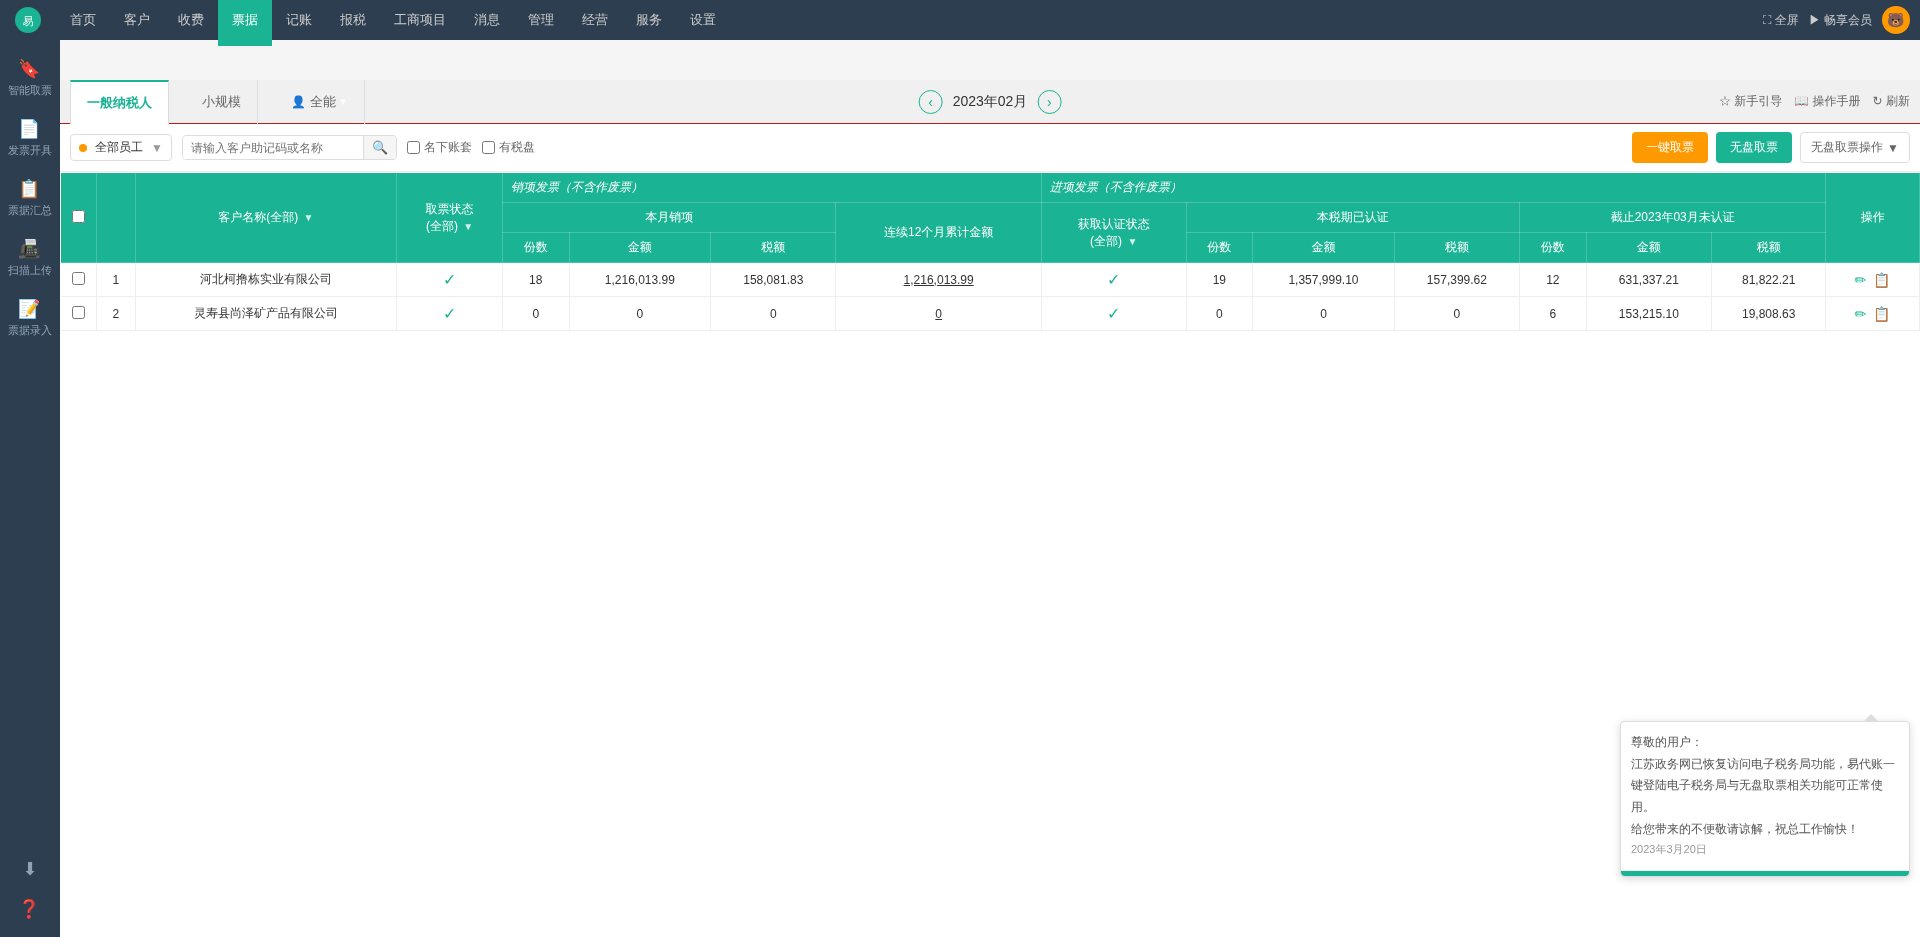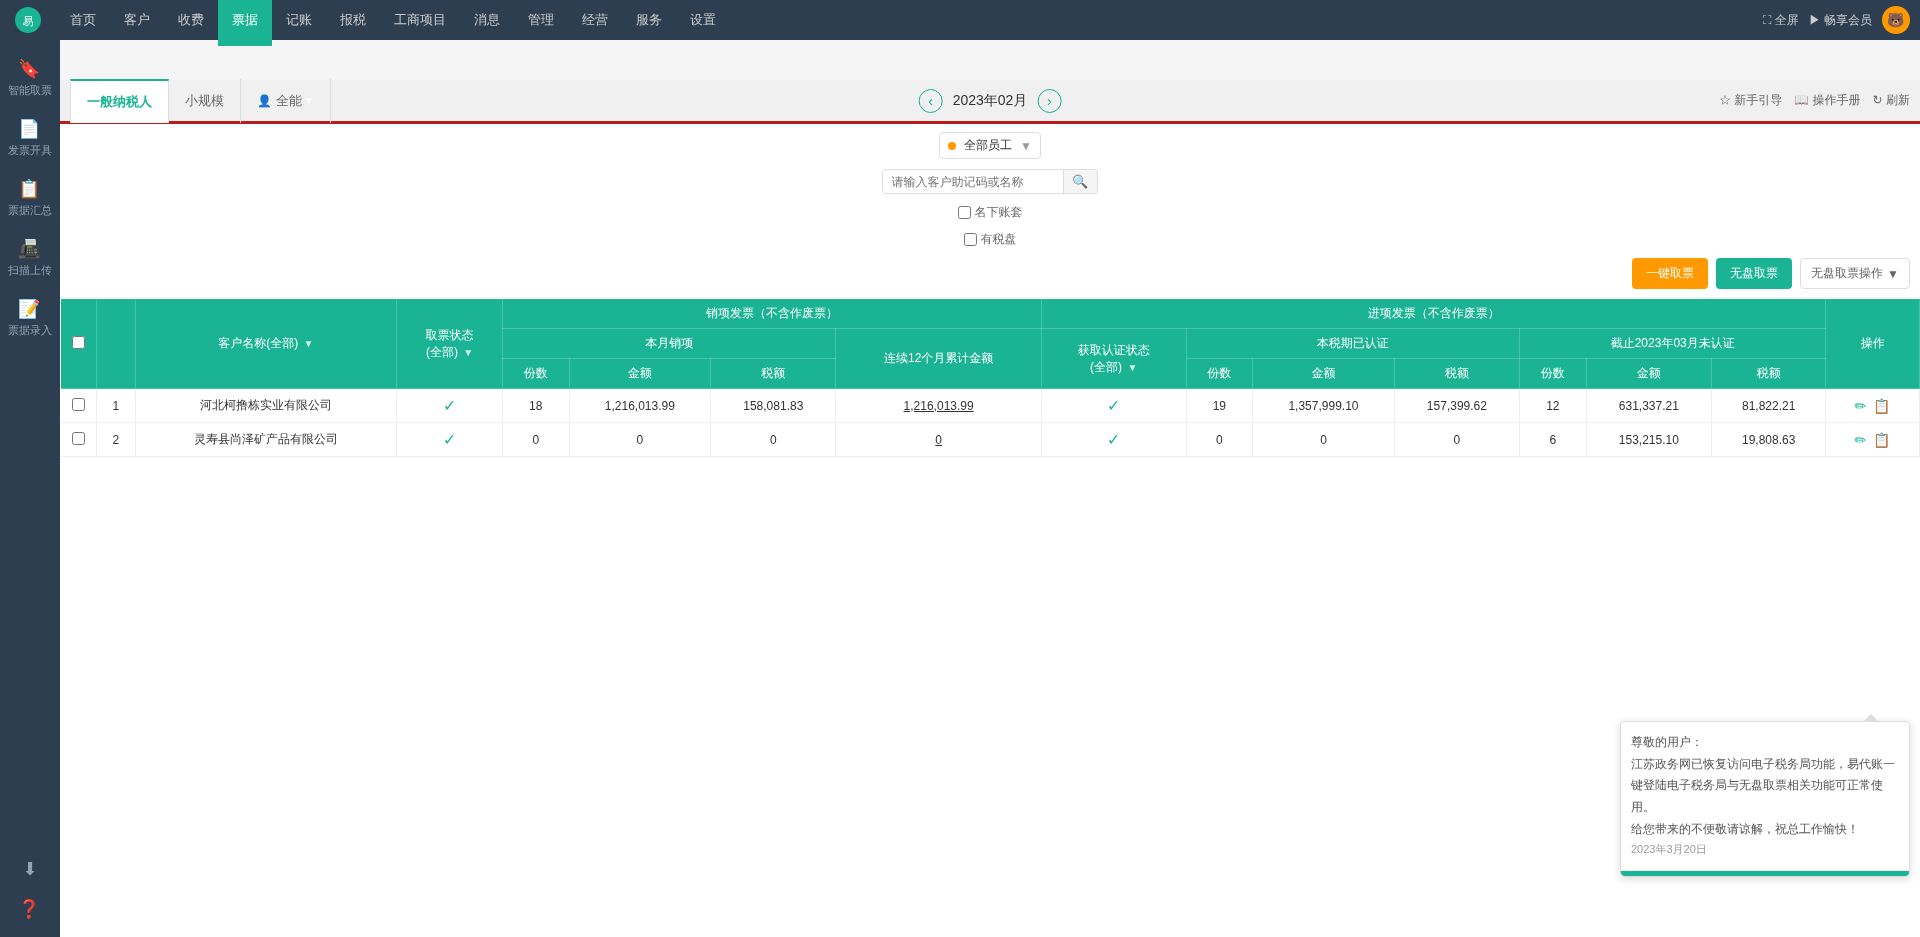--- a/index.html
+++ b/index.html
@@ -72,25 +72,25 @@
     .main-content {
       margin-left: 60px;
       margin-top: 40px;
       height: calc(937px - 40px);
       display: flex; flex-direction: column;
     }
 
     
     .tab-row {
       background: #f0f0f0;
-      border-bottom: 3px solid #b91c1c;
+      border-bottom: 1px solid #b91c1c;
       display: flex; align-items: center;
       padding: 0 10px;
       height: 44px;
-      gap: 0;
+      gap: 17px;
       position: relative;
     }
     .tab {
       padding: 0 16px;
       height: 44px;
       display: flex; align-items: center;
       cursor: pointer;
       color: #666; font-size: 13px;
       border-right: 1px solid #ddd;
       position: relative;
@@ -115,21 +115,20 @@
       margin-left: auto; display: flex; align-items: flex-end; gap: 12px; font-size: 12px; color: #666;
     }
     .tab-right-actions span { cursor: pointer; }
 
     
     .toolbar {
       background: #fff;
       padding: 8px 10px;
       display: flex; align-items: center; gap: 10px;
       border-bottom: 1px solid #eee;
-      flex-direction: column;
     }
     .employee-select {
       display: flex; align-items: center; gap: 4px;
       border: 1px solid #ddd; border-radius: 4px; padding: 4px 8px;
       background: #fff; cursor: pointer; min-width: 90px; font-size: 12px;
     }
     .employee-dot { width: 8px; height: 8px; border-radius: 50%; background: #f90; margin-right: 4px; }
     .search-box {
       display: flex; align-items: center;
       border: 1px solid #ddd; border-radius: 4px; overflow: hidden;
@@ -172,21 +171,21 @@
       padding: 7px 8px; border-bottom: 1px solid #eee; border-right: 1px solid #eee;
       text-align: center; vertical-align: middle;
     }
     .check-col { width: 36px; }
     .checkmark { color: #1ab394; font-size: 16px; }
     .link-text { color: #333; text-decoration: underline; cursor: pointer; }
     .action-btn { color: #1ab394; cursor: pointer; font-size: 14px; margin: 0 2px; }
 
     
     .group-header {
-      text-align: center; font-size: 12px;
+      text-align: left; font-size: 12px; font-style: italic;
     }
 
     
     .filter-icon { font-size: 10px; margin-left: 2px; color: rgba(255,255,255,0.8); }
 
     
     .notification-popup {
       position: fixed; right: 10px; bottom: 60px;
       width: 290px; background: #fff;
       border: 1px solid #ddd; border-radius: 4px;

